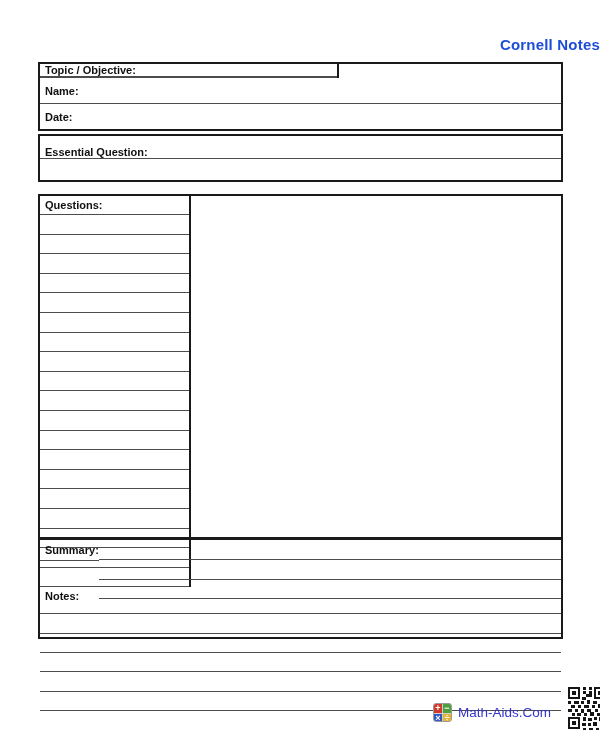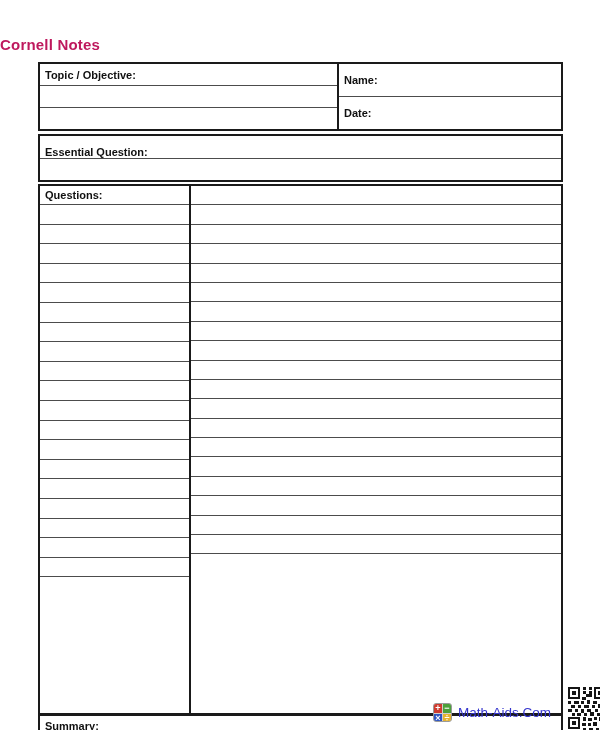--- a/index.html
+++ b/index.html
@@ -1,34 +1,34 @@
 <!DOCTYPE html>
 <html style="--thick: #1a1a1a; --thin: #4c4c4c; --brand: #3535cd; --ic-red: #cf3a2e; --ic-green: #4da03a; --ic-blue: #2f55c2; --ic-yellow: #e6b32e;"><head>
 <meta charset="utf-8">
 <style>
   html,body{margin:0;padding:0;background:#ffffff;}
   .page{position:relative;width:600px;height:730px;background:#ffffff;overflow:hidden;
         font-family:"Liberation Sans","DejaVu Sans",sans-serif;color:#101010;}
-  .title{position:absolute;top:36px;left:0;right:0;text-align:left;
-         font-size:15px;font-weight:bold;letter-spacing:.2px;color:#be185d;}
+  .title{position:absolute;top:36px;left:0;right:0;text-align:right;
+         font-size:15px;font-weight:bold;letter-spacing:.2px;color:#1d4ed8;}
   .sheet{position:absolute;left:38px;top:62px;width:525px;}
-  .section{box-sizing:border-box;border:2px solid var(--thick);background:#fff;}
+  .section{box-sizing:border-box;border:2px solid var(--thick);background:#fff;flex-direction:column;}
   
   .s1{height:69px;display:flex;}
   .s1-left{width:297px;border-right:2px solid var(--thick);display:flex;flex-direction:column;}
   .s1-right{flex:1;display:flex;flex-direction:column;}
   .hrow{flex:1;display:flex;align-items:center;padding-left:5px;border-bottom:1px solid var(--thin);}
   .hrow.last{border-bottom:none;}
   .label{font-size:11px;font-weight:bold;color:#101010;white-space:nowrap;}
   
   .s2{height:48px;margin-top:3px;display:flex;flex-direction:column;}
   .eq-label-row{height:22px;border-bottom:1px solid var(--thin);display:flex;align-items:flex-end;padding-left:5px;}
   .eq-blank{flex:1;}
   
-  .s3{height:529px;margin-top:2px;display:flex;border-bottom:none;}
+  .s3{height:343px;margin-top:12px;display:flex;border-bottom:none;}
   .s3-left{width:151px;border-right:2px solid var(--thick);display:flex;flex-direction:column;box-sizing:border-box;}
   .s3-right{flex:1;display:flex;flex-direction:column;}
   .q-header{height:18px;border-bottom:1px solid var(--thin);display:flex;align-items:center;padding-left:5px;flex:none;}
   .n-header{height:27px;border-bottom:1px solid var(--thin);display:flex;align-items:flex-start;padding:3px 0 0 5px;box-sizing:border-box;flex:none;}
   .q-row,.n-row{height:19.6px;border-bottom:1px solid var(--thin);flex:none;box-sizing:border-box;}
   .n-row{height:19.4px;}
   .q-row:last-child,.n-row:last-child{flex:1;height:auto;border-bottom:none;}
   
   .s4{height:102px;border-top:3px solid var(--thick);display:flex;flex-direction:row;}
   .sum-header{height:20px;border-bottom:1px solid var(--thin);display:flex;align-items:center;padding-left:5px;flex:none;}
@@ -104,20 +104,23 @@
             <div class="q-row"></div>
             <div class="q-row"></div>
             <div class="q-row"></div>
             <div class="q-row"></div>
             <div class="q-row"></div>
             <div class="q-row"></div>
             <div class="q-row"></div>
           </div>
       </div>
       <div class="s3-right">
+        <div class="n-header">
+          <span class="label">Notes:</span>
+        </div>
         <div style="display:flex;flex-direction:column;flex:1;">
             <div class="n-row"></div>
             <div class="n-row"></div>
             <div class="n-row"></div>
             <div class="n-row"></div>
             <div class="n-row"></div>
             <div class="n-row"></div>
             <div class="n-row"></div>
             <div class="n-row"></div>
             <div class="n-row"></div>

